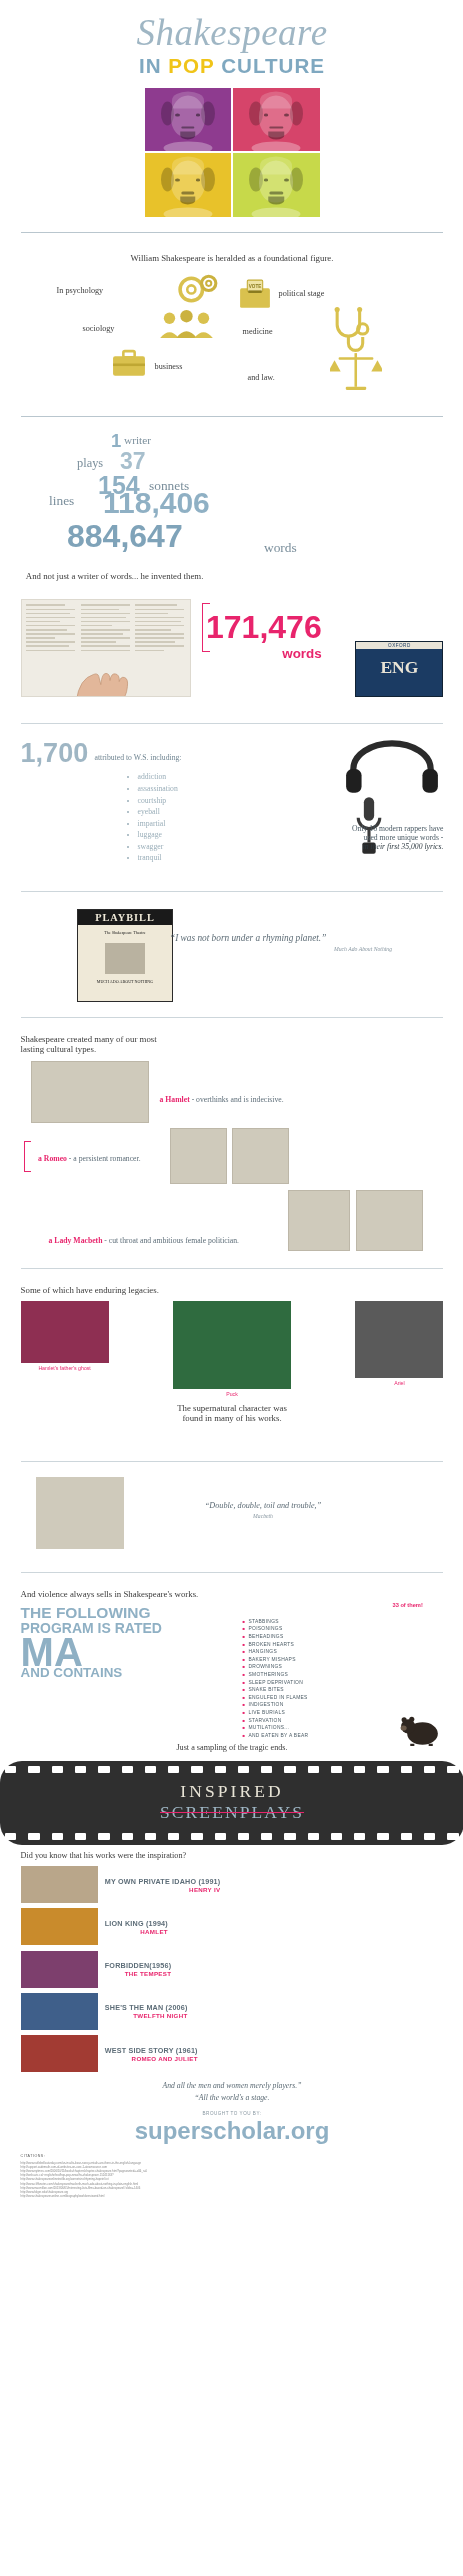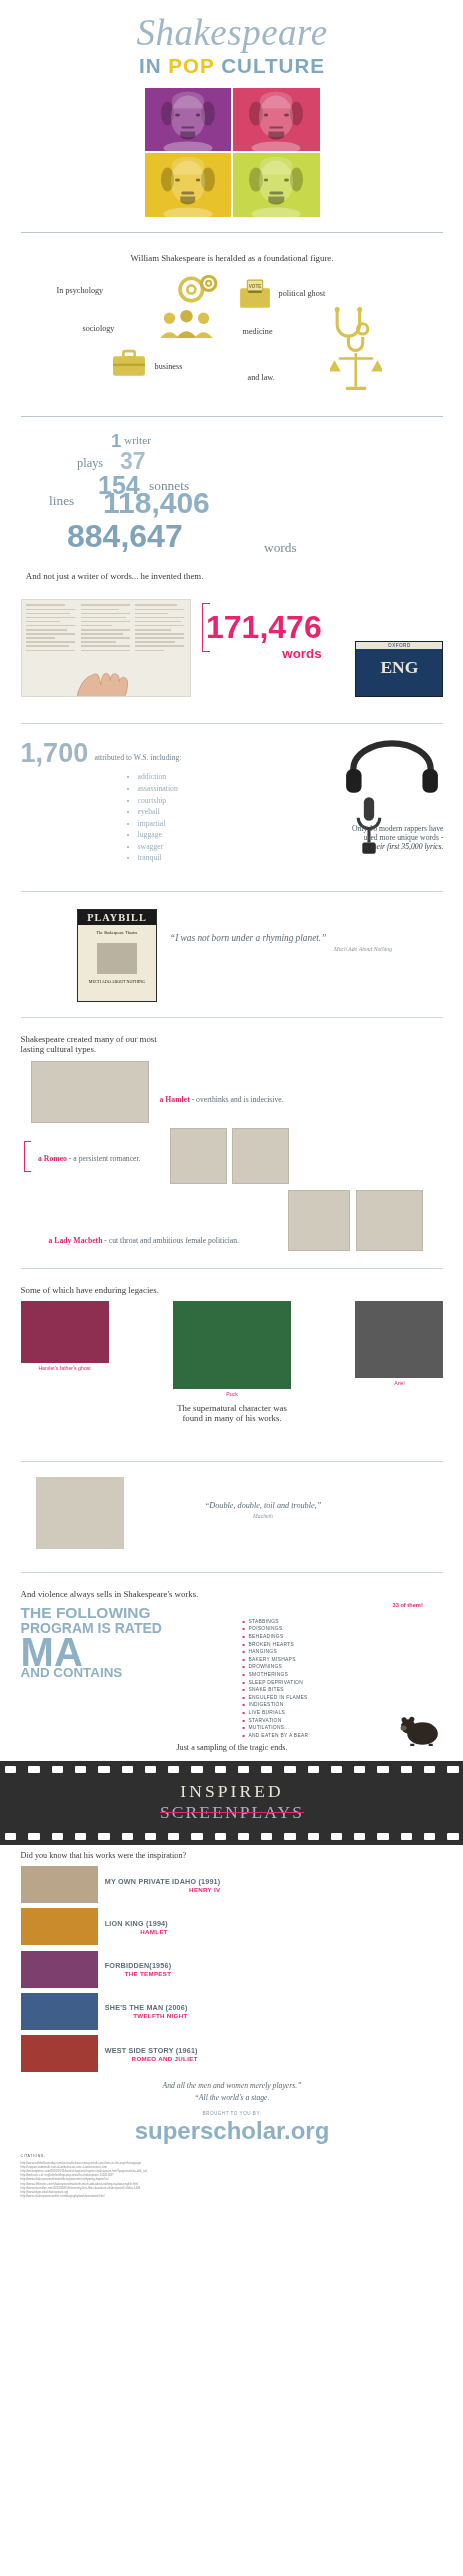--- a/index.html
+++ b/index.html
@@ -153,21 +153,21 @@
   .mic { position:absolute; right:77px; top:60px; width:36px; height:62px;}
   .rap-text {
     position:absolute; right:20.6px; top:89px; width:222px;
     font-family:"Liberation Serif", serif; font-size:7.7px; color:#4a5a64; text-align:right;
   }
   .rap-text .em { font-style:italic; color:#2f3b42; }
 
   
   .playbill-row { position:relative; height:103px; padding:5.2px 20.6px; }
   .playbill {
-    position:absolute; left:77px; top:6.2px; width:80px; height:93px;
+    position:absolute; left:77px; top:6.2px; width:96px; height:93px;
     background:#efe9d8; border:1px solid #2b2b2b;
     font-family:"Liberation Serif", serif; color:#1a1a1a; text-align:center;
   }
   .playbill .pbtop { background:#1a1a1a; color:#efe9d8; font-size:10.3px; letter-spacing:1px; padding:2.1px 0; font-weight:bold;}
   .playbill .pbmid { font-size:4.1px; padding:5.2px 3.1px; line-height:1.5; }
   .playbill .pbimg { width:40px; height:31px; margin:2.1px auto; background:#b9b2a0; }
   .quote-main {
     position:absolute; left:170px; top:31px; width:222px;
     font-family:"Liberation Serif", serif; font-size:9.3px; color:#5c6b75; font-style:italic;
   }
@@ -196,21 +196,21 @@
   .rated { position:relative; min-height:155px; padding:3.1px 20.6px 0 20.6px;}
   .rated h3 { font-family:"Liberation Serif", serif; font-weight:normal; font-size:8.8px; color:#3b3b3b; margin:2.1px 0 5.2px 0;}
   .rated-big { font-family:"Liberation Sans", sans-serif; color:#8fb0c4; font-weight:bold; }
   .ma { font-size:40px; line-height:0.85; color:#8fb0c4; font-weight:bold;}
   .deathlist { columns:1; font-size:4.9px; color:#4a5a64; letter-spacing:0.3px; line-height:1.55; list-style:none; padding:0; margin:0;}
   .deathlist li:before { content:"\25A0"; color:#e8246c; font-size:4.1px; margin-right:3.1px; }
   .count-note { color:#e8246c; font-size:5.7px; font-weight:bold; text-align:center;}
   .sampling { font-family:"Liberation Serif", serif; font-size:8.2px; color:#3b3b3b; text-align:center; margin-top:4.1px;}
 
   
-  .strip { background:#2f2f2f; padding:5.2px 0; margin-top:8.2px; position:relative;}
+  .strip { background:#2f2f2f; padding:5.2px 0; margin-top:8.2px; position:relative;border-radius:22px;}
   .perf { display:flex; justify-content:space-between; padding:0 5.2px;}
   .perf span { width:11.3px; height:7.2px; background:#fff; display:block; border-radius:1px;}
   .strip-title { text-align:center; padding:8.2px 0 9.3px 0;}
   .strip-title .l1 { font-family:"Liberation Serif", serif; font-size:17.5px; color:#e8e4d6; letter-spacing:3.1px;}
   .strip-title .l2 { font-family:"Liberation Serif", serif; font-size:17.5px; color:#9fb6c4; letter-spacing:2.1px; text-decoration:line-through; text-decoration-color:#e8246c;}
 
   
   .plays { padding:5.2px 20.6px 0 20.6px;}
   .plays h3 { font-family:"Liberation Serif", serif; font-weight:normal; font-size:8.2px; color:#3b3b3b; margin:1px 0 6.2px 0;}
   .play-row { display:flex; align-items:center; margin-bottom:5.2px;}
@@ -314,21 +314,21 @@
         <circle cx="64" cy="22" r="14" fill="none" stroke="#cbb23f" stroke-width="6"></circle>
         <circle cx="64" cy="22" r="5" fill="none" stroke="#cbb23f" stroke-width="4"></circle>
       </svg>
 
       <svg class="icon-vote" style="left:215px; top:6.2px;" width="38" height="34" viewBox="0 0 74 66">
         <rect x="8" y="22" width="58" height="38" rx="3" fill="#d9c14e"></rect>
         <rect x="22" y="6" width="30" height="22" rx="2" fill="#efe3a4" stroke="#c2aa33" stroke-width="2"></rect>
         <text x="37" y="22" font-size="9" font-family="Liberation Sans, sans-serif" fill="#8a7a1e" text-anchor="middle" font-weight="bold">VOTE</text>
         <rect x="24" y="26" width="26" height="5" fill="#8a7a1e"></rect>
       </svg>
-      <div class="field-label" style="left:258px; top:18.5px;">political ghost</div>
+      <div class="field-label" style="left:258px; top:18.5px;">political stage</div>
 
       <div class="field-label" style="left:62px; top:53px;">sociology</div>
       <svg class="icon-people" style="left:137px; top:38px;" width="57" height="33" viewBox="0 0 110 64">
         <circle cx="22" cy="18" r="11" fill="#d9c14e"></circle>
           <path d="M4 56 q18 -22 36 0 z" fill="#d9c14e"></path>
         <circle cx="55" cy="14" r="12" fill="#cbb23f"></circle>
           <path d="M35 56 q20 -26 40 0 z" fill="#cbb23f"></path>
         <circle cx="88" cy="18" r="11" fill="#d9c14e"></circle>
           <path d="M70 56 q18 -22 36 0 z" fill="#d9c14e"></path>
       </svg>

